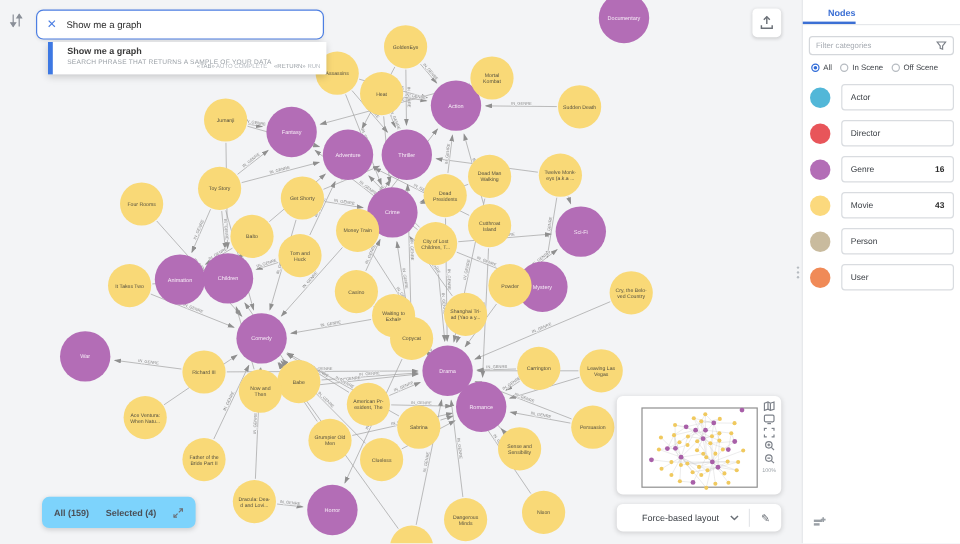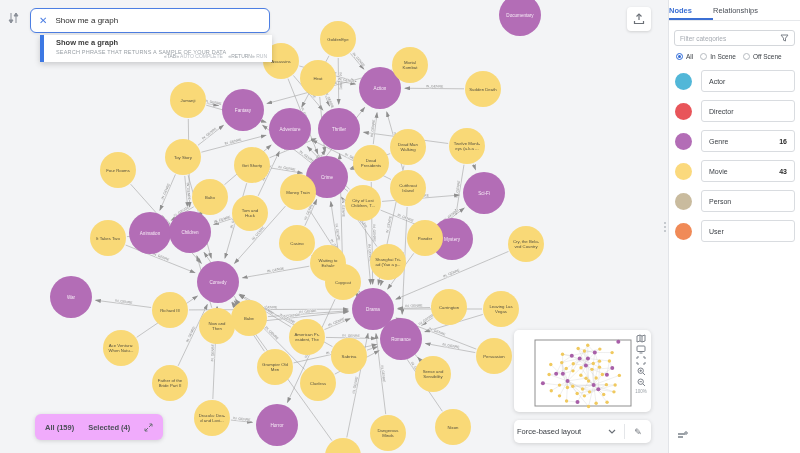--- a/index.html
+++ b/index.html
@@ -30,48 +30,48 @@
   .suggestion-caption { font-size:5.5px; color:#9aa0a6; letter-spacing:.2px; }
   .suggestion-hints { position:absolute; right:5px; bottom:3px; font-size:5px; color:#b6bbc1; white-space:nowrap; }
   .hint-key { color:#9aa0a6; }
 
   
   .export-btn { position:absolute; left:627px; top:7px; width:24px; height:24px; background:#fff;
     border-radius:4px; box-shadow:0 1px 3px rgba(0,0,0,.15); z-index:5; display:flex;
     align-items:center; justify-content:center; cursor:pointer; color:#6b7077; }
 
   
-  .selection-pill { position:absolute; left:35px; top:414px; height:26px; background:#f0abfc;
+  .selection-pill { position:absolute; left:35px; top:414px; height:26px; background:#7dd3fc;
     border-radius:6px; box-shadow:0 1px 4px rgba(0,0,0,.15); z-index:5; display:flex;
     align-items:center; padding:0 10px; gap:14px; }
   .selection-pill .lbl { font-size:7.5px; font-weight:bold; color:#4a4f57; }
   .expand-icon { color:#6b7077; cursor:pointer; display:flex; }
 
   
   .minimap { position:absolute; left:514px; top:330px; width:137px; height:82px; background:#fff;
     border-radius:5px; box-shadow:0 1px 4px rgba(0,0,0,.15); z-index:5; }
   #minimap-svg { position:absolute; left:0; top:0; }
   .mm-icons { position:absolute; right:3px; top:4px; width:14px; display:flex; flex-direction:column;
     align-items:center; gap:2px; z-index:6; color:#7d828a; }
   .mm-icons .ic { cursor:pointer; display:flex; }
   .mm-zoom { font-size:4.5px; color:#9aa0a6; }
 
   
   .layout-bar { position:absolute; left:514px; top:420px; width:137px; height:23px; background:#fff;
     border-radius:5px; box-shadow:0 1px 4px rgba(0,0,0,.15); z-index:5; display:flex; align-items:center; }
-  .layout-label { font-size:7.5px; color:#3c4046; padding-left:3px; flex:1; }
+  .layout-label { font-size:7.5px; color:#3c4046; padding-left:21px; flex:1; }
   .layout-chevron { color:#6b7077; display:flex; padding-right:8px; cursor:pointer; }
   .layout-divider { width:1px; height:15px; background:#e4e6e9; }
   .layout-pencil { width:26px; text-align:center; font-size:9px; color:#6b7077; cursor:pointer; }
 
   
   .sidebar { position:absolute; left:668px; top:0; width:132px; height:453px; background:#fff;
     border-left:1px solid #e2e4e8; z-index:7; }
   .tabs { display:flex; height:21px; border-bottom:1px solid #e6e8eb; }
-  .tab { font-size:7.5px; padding:6px 0 0 0; text-align:left; cursor:pointer; }
+  .tab { font-size:7.5px; padding:6px 0 0 0; text-align:right; cursor:pointer; }
   .tab.active { color:#3b6fd4; font-weight:bold; border-bottom:2px solid #3b6fd4; width:44px; }
   .tab.inactive { color:#4a4f57; flex:1; }
   .filter-wrap { margin:9px 5px 0 5px; height:16px; border:1px solid #d4d7db; border-radius:3px;
     display:flex; align-items:center; padding:0 5px; background:#fff; }
   .filter-input { border:none; outline:none; flex:1; font-size:6.5px; color:#3c4046;
     font-family:"Liberation Sans", sans-serif; }
   .filter-input::placeholder { color:#a6abb2; }
   .funnel { color:#7d828a; display:flex; }
   .radio-row { display:flex; align-items:center; gap:7px; margin:7px 5px 0 7px; }
   .radio-item { display:flex; align-items:center; gap:3px; cursor:pointer; }
@@ -779,21 +779,20 @@
   </div>
 
   <div class="sidebar">
     <div class="drag-dots">
         <i></i>
         <i></i>
         <i></i>
       </div>
     <div class="tabs">
       <div class="tab active">Nodes</div>
-      <div class="tab inactive">Relationships</div>
     </div>
     <div class="filter-wrap">
       <input class="filter-input" placeholder="Filter categories" style="">
       <span class="funnel">
         <svg width="9" height="8" viewBox="0 0 9 8" stroke="#7d828a" stroke-width="1" fill="none">
           <path d="M1 1 L8 1 L5.5 4.2 L5.5 7 L3.5 6.2 L3.5 4.2 Z"></path>
           </svg>
       </span>
     </div>
     <div class="radio-row" id="radio-row">

